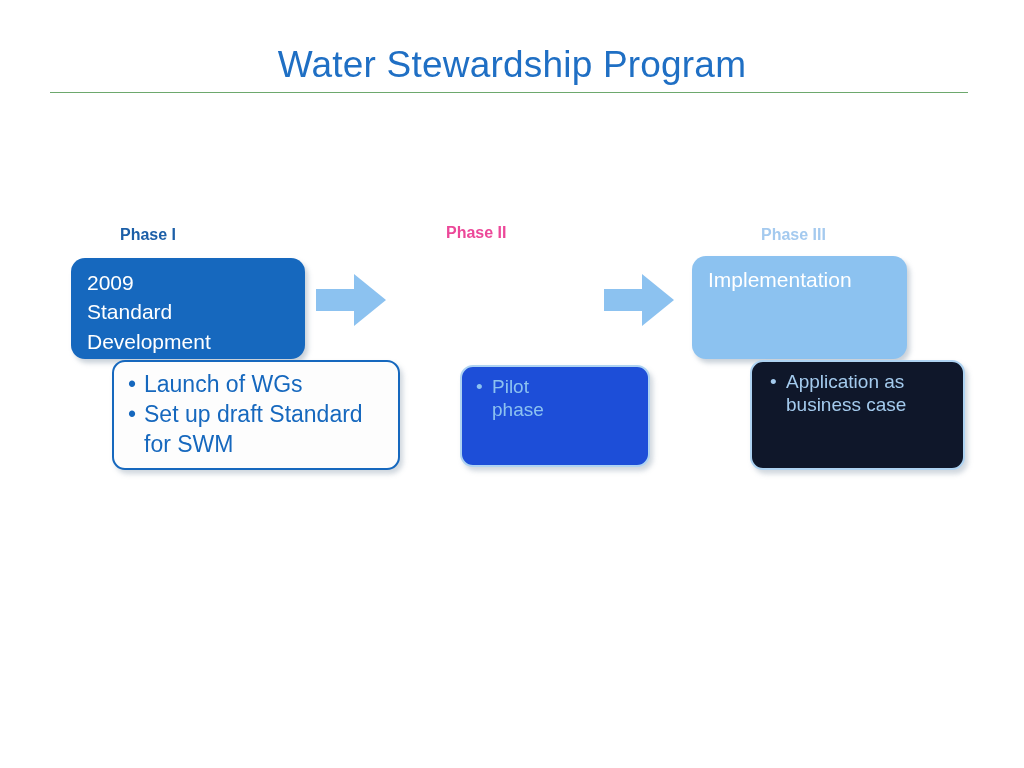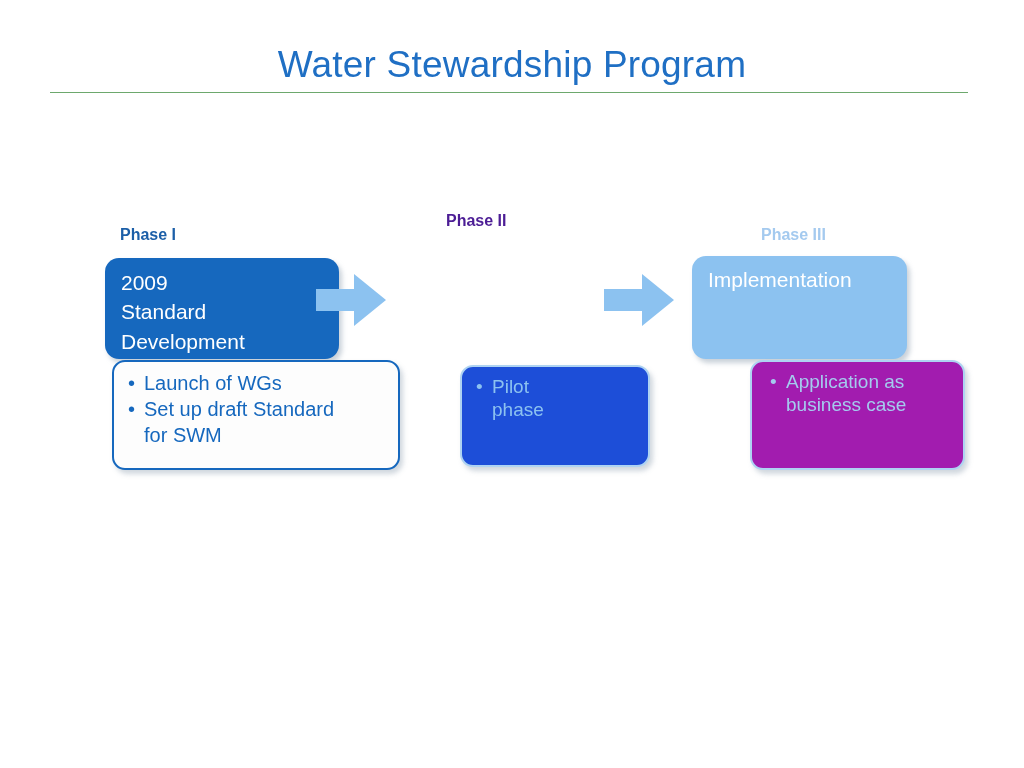--- a/index.html
+++ b/index.html
@@ -43,21 +43,21 @@
   }
 
   
   .phase-label {
     position: absolute;
     font-size: 16px;
     font-weight: bold;
     white-space: nowrap;
   }
   .phase-label.p1 { left: 120px; top: 226px; color: #1c5fa8; }
-  .phase-label.p2 { left: 446px; top: 212px; color: #4c1d95; }
+  .phase-label.p2 { left: 446px; top: 224px; color: #ec4899; }
   .phase-label.p3 { left: 761px; top: 226px; color: #a4caef; }
 
   
   .phase-box {
     position: absolute;
     border-radius: 14px;
     box-sizing: border-box;
     color: #ffffff;
     padding: 10px 0 0 16px;
     line-height: 1.40;
@@ -68,21 +68,20 @@
     white-space: nowrap;
   }
 
   .box1 {
     left: 71px;
     top: 258px;
     width: 234px;
     height: 101px;
     background: #1668be;
     font-size: 21px;
-    margin-left: 34px;
   }
   .box2 {
     left: 402px;
     top: 253px;
     width: 191px;
     height: 113px;
     background: #8cc2f0;
     font-size: 21px;
     line-height: 2.0;
     padding-top: 4px;
@@ -133,21 +132,21 @@
   .bullets1 {
     left: 112px;
     top: 360px;
     width: 288px;
     height: 110px;
     background: #fdfdfd;
     border: 2.5px solid #1668be;
   }
   .bullets1 li {
     color: #1668be;
-    font-size: 20px;
+    font-size: 23px;
     line-height: 1.30;
   }
 
   .bullets2 {
     left: 460px;
     top: 365px;
     width: 190px;
     height: 102px;
     background: #1d4ed8;
     border: 2px solid #aed3f2;
@@ -156,21 +155,21 @@
     color: #8cc2f0;
     font-size: 19px;
     line-height: 1.22;
   }
 
   .bullets3 {
     left: 750px;
     top: 360px;
     width: 215px;
     height: 110px;
-    background: #a21caf;
+    background: #0f172a;
     border: 2px solid #aed3f2;
     padding-left: 18px;
   }
   .bullets3 li {
     color: #a4cbee;
     font-size: 19px;
     line-height: 1.22;
   }
 </style>
 </head>

